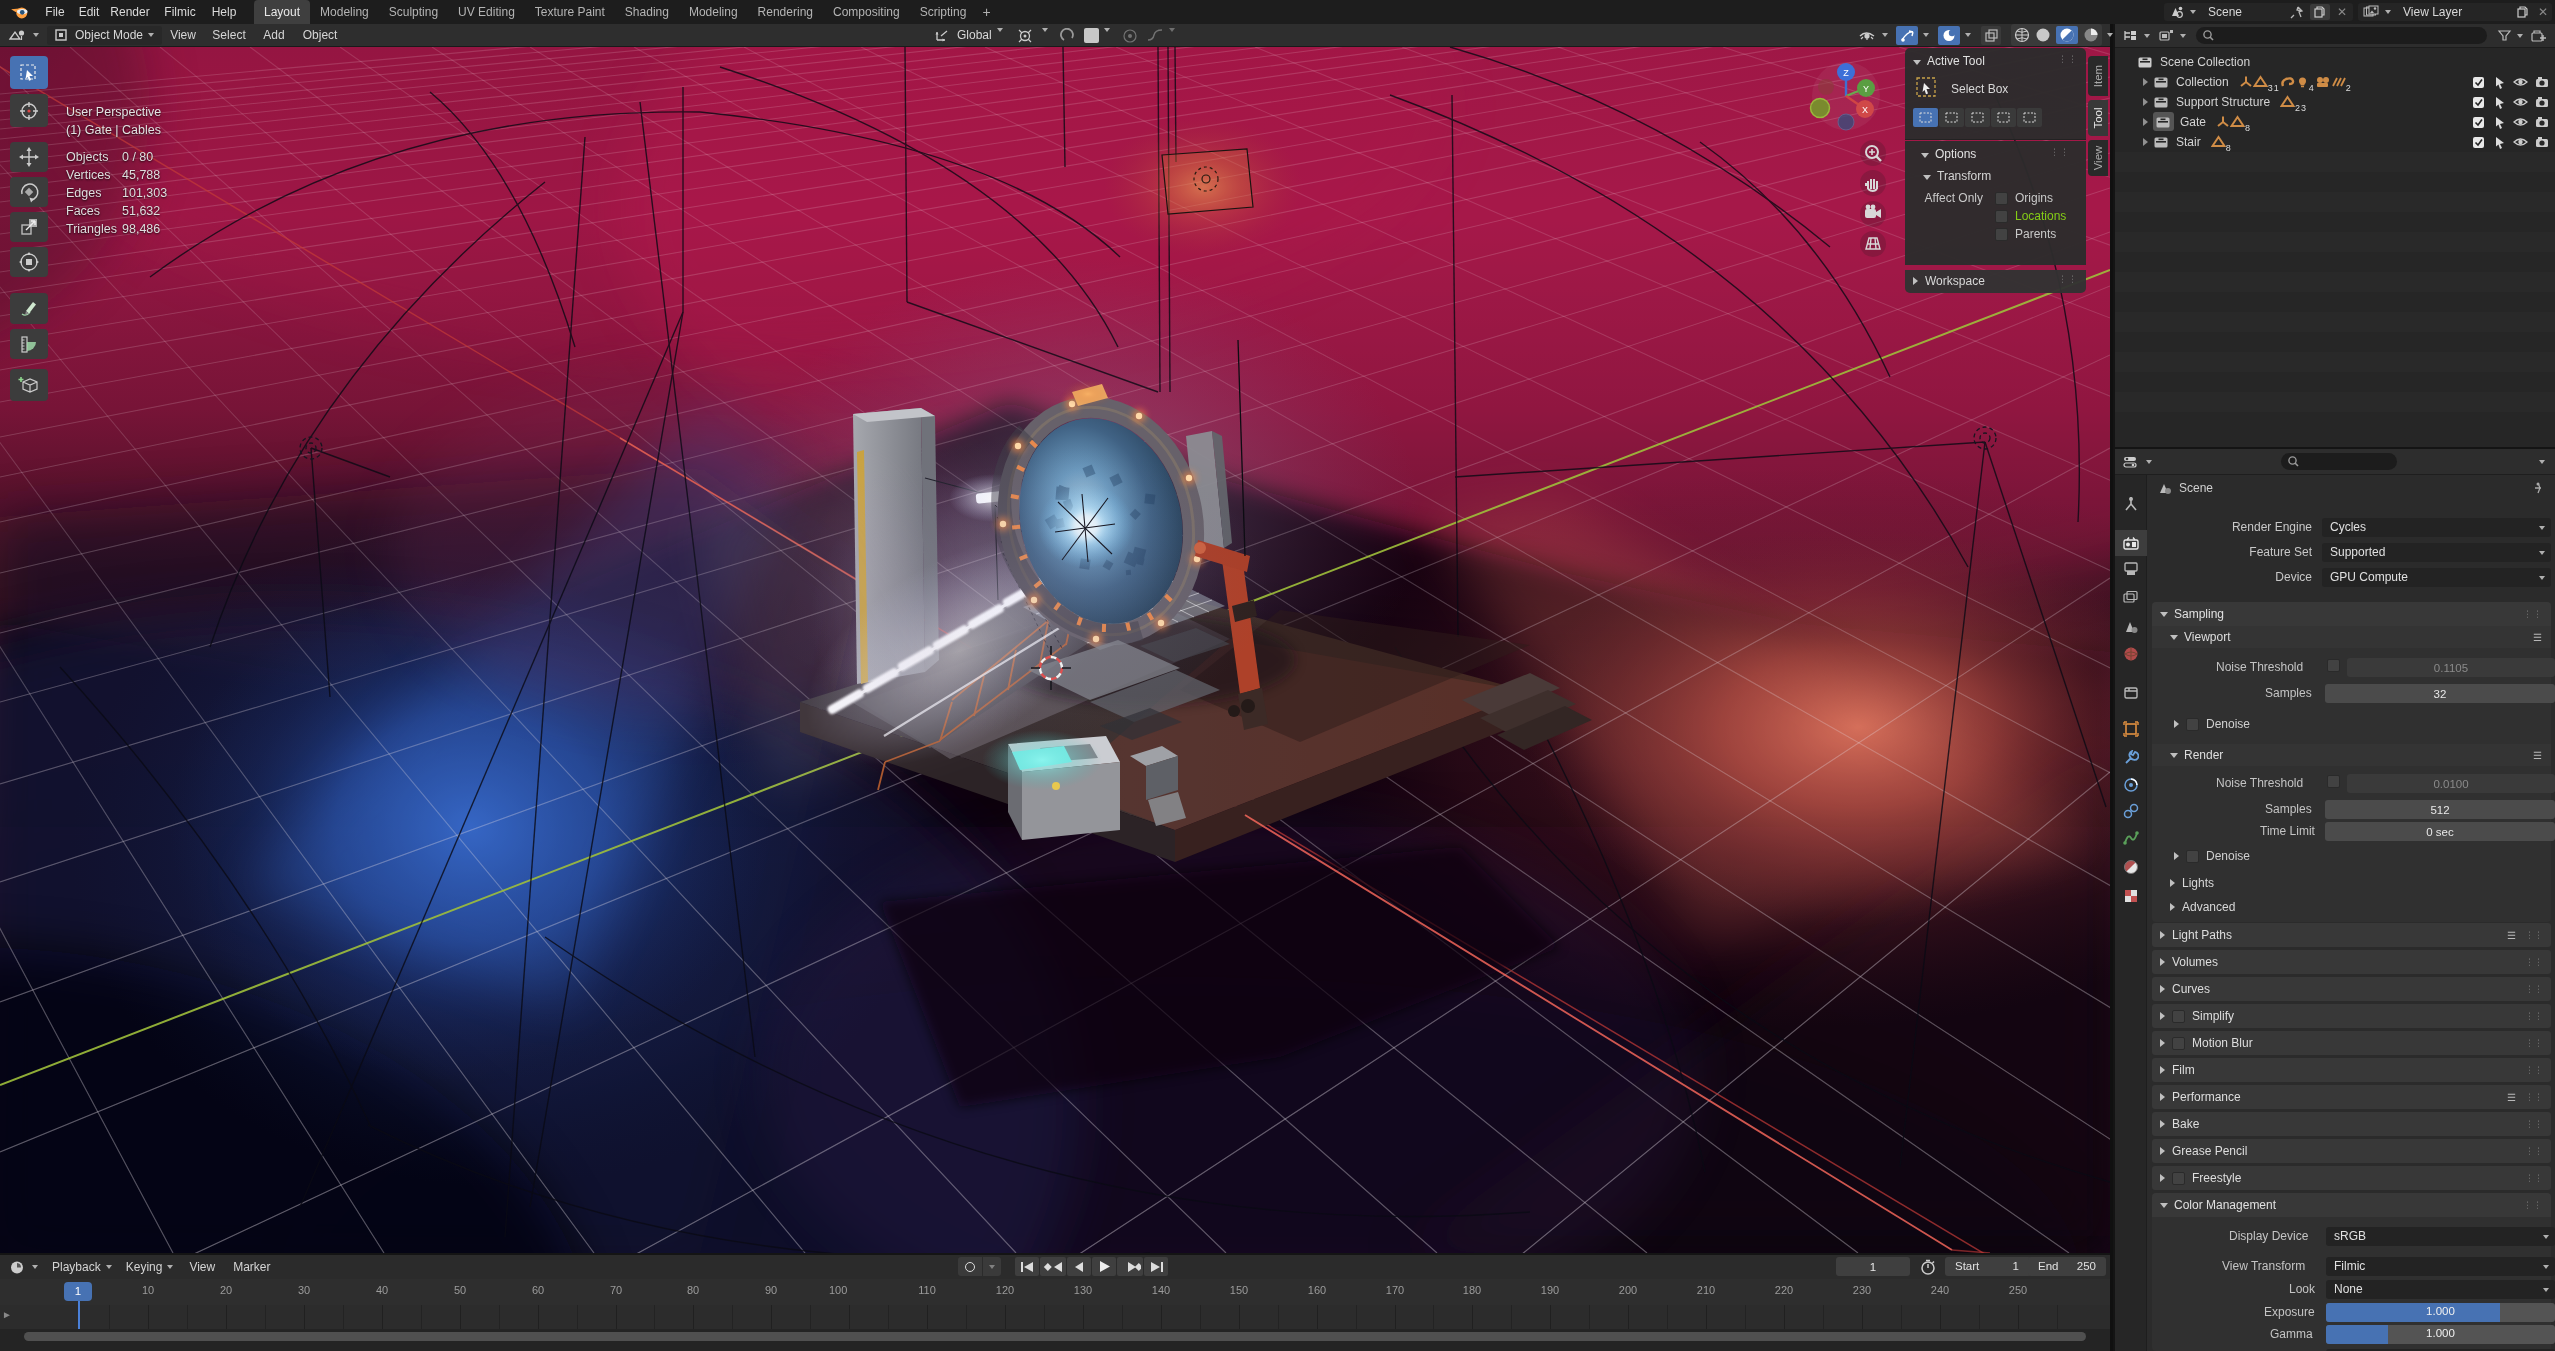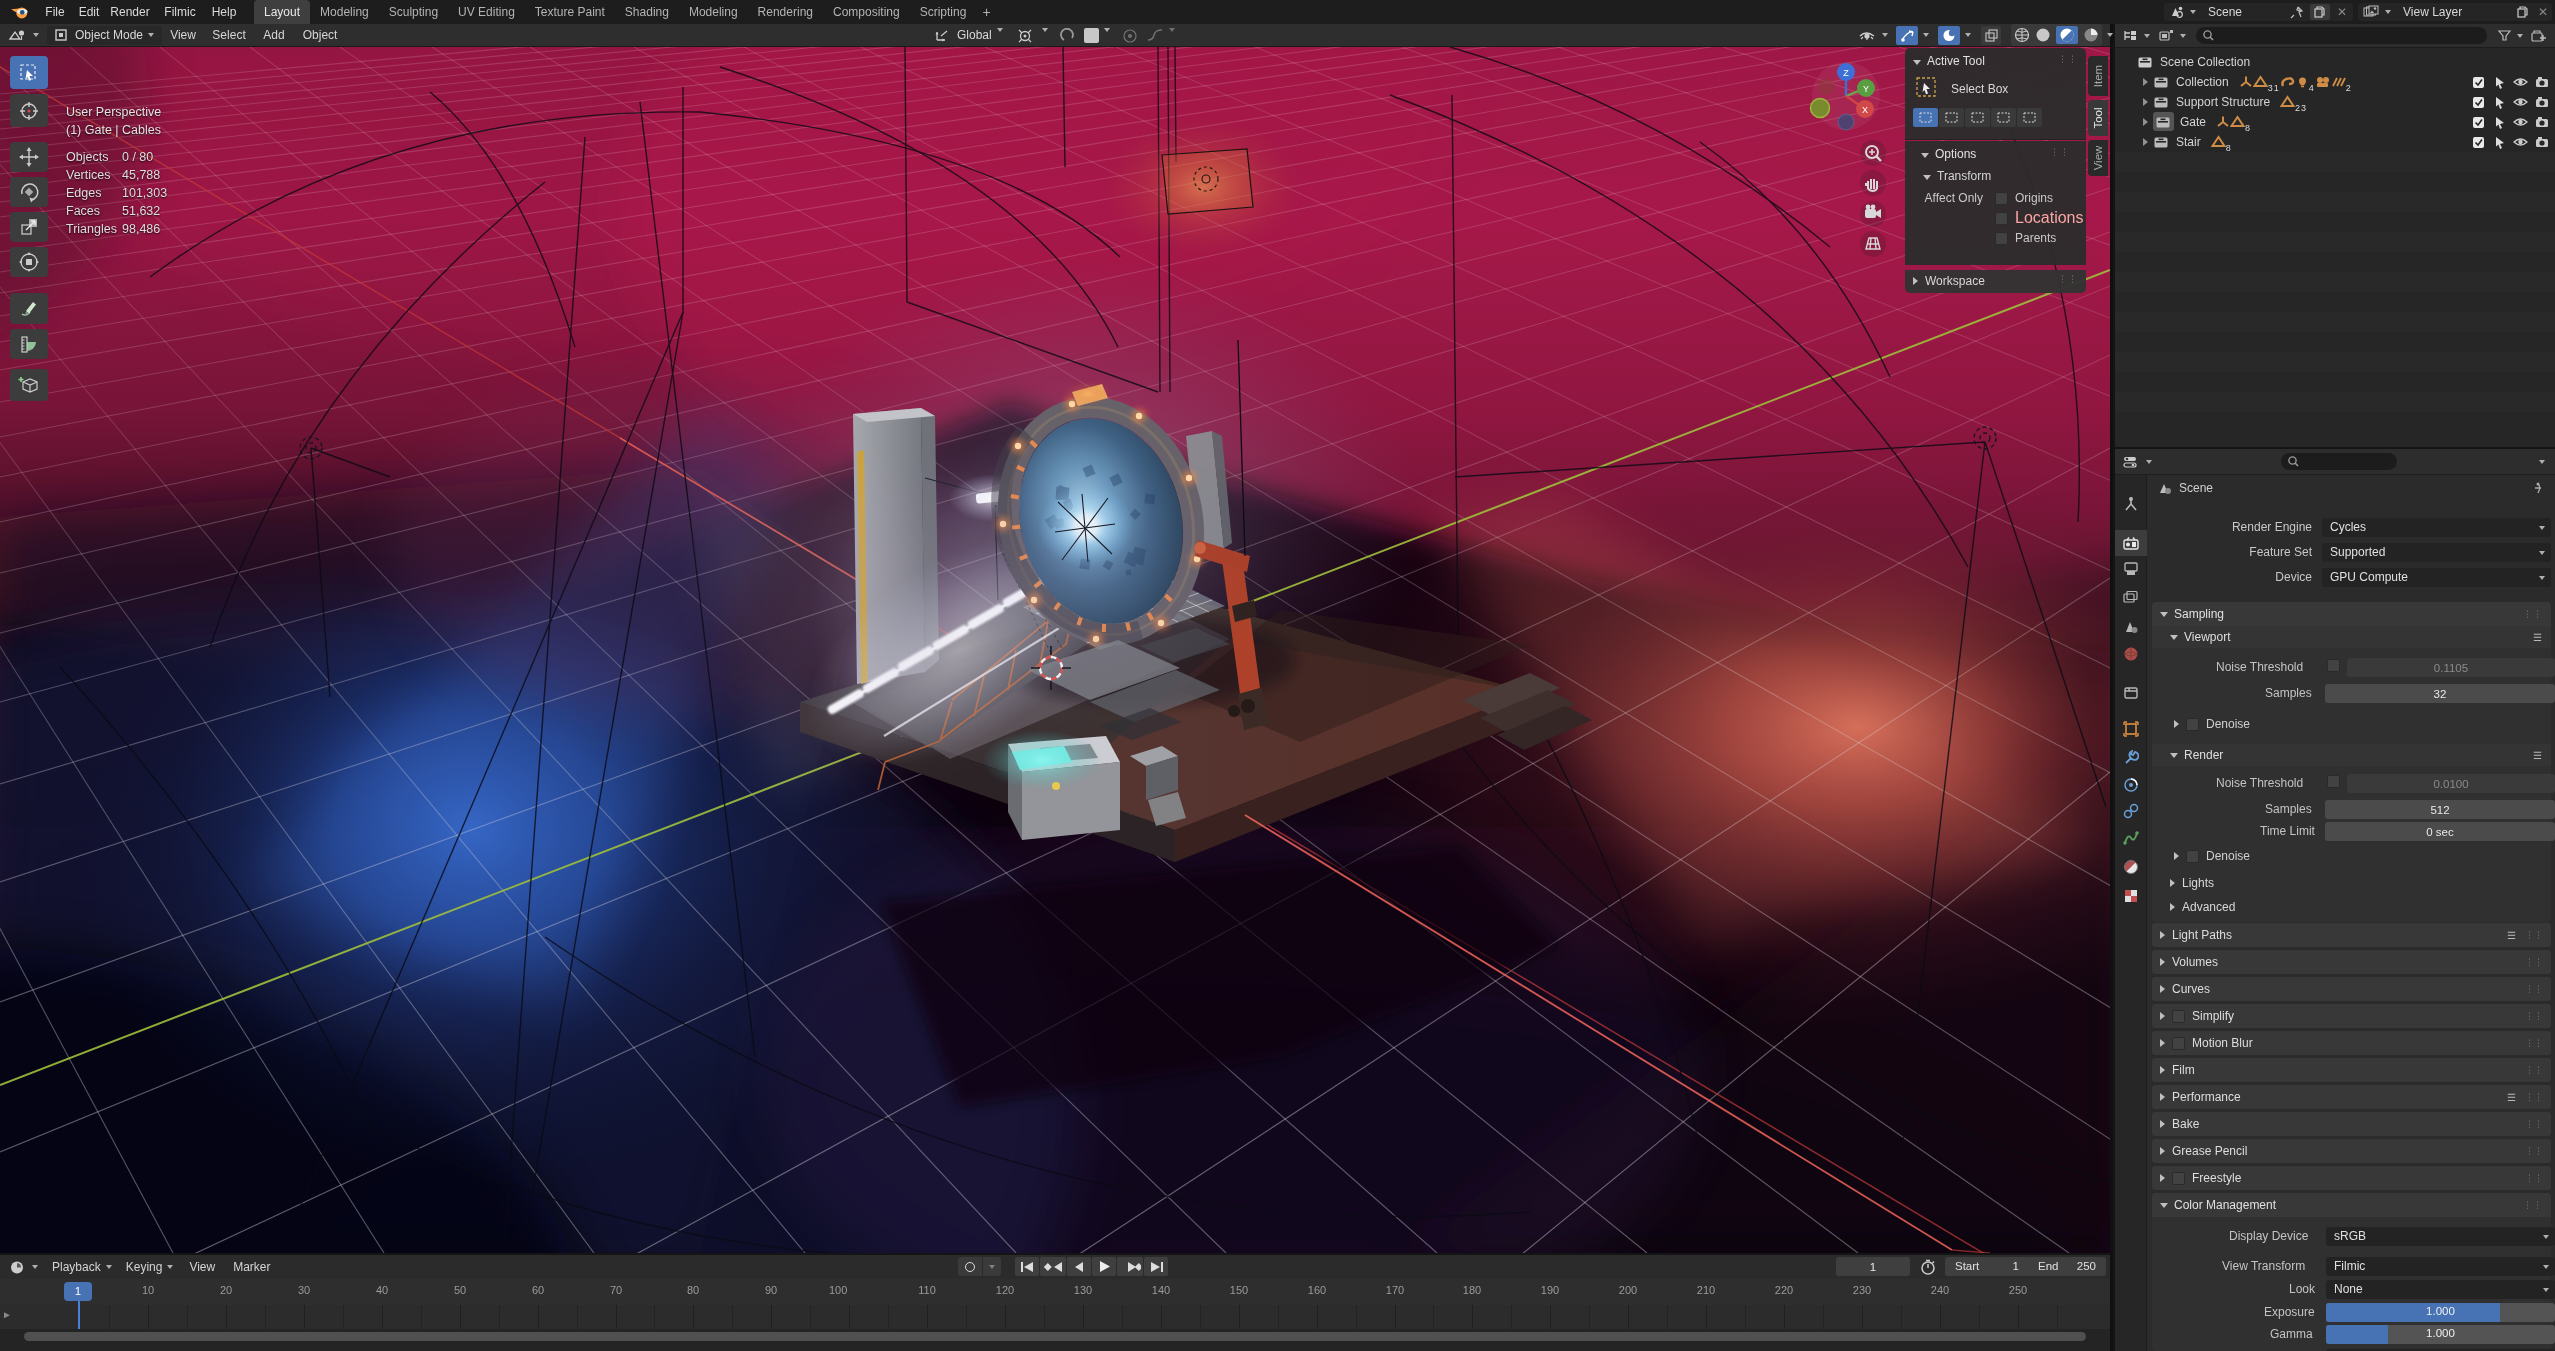--- a/index.html
+++ b/index.html
@@ -496,21 +496,21 @@
       <div style="padding:2px 8px 2px 18px;color:#d4d4d4;font-size:12px"><span class="arrowd"></span>Transform</div>
       <div style="padding:3px 0 0 0">
         <div style="display:flex;align-items:flex-end;margin:3px 0">
           <span style="width:78px;text-align:right;color:#c8c8c8;font-size:12px">Affect Only</span>
           <span class="cb" style="margin:0 7px 0 12px"></span>
           <span style="color:#c8c8c8;font-size:12px">Origins</span>
         </div>
         <div style="display:flex;align-items:center;margin:4px 0">
           <span style="width:78px"></span>
           <span class="cb" style="margin:0 7px 0 12px"></span>
-          <span style="color:#fca5a5;font-size:16px">Locations</span>
+          <span style="color:#84cc16;font-size:12px">Locations</span>
         </div>
         <div style="display:flex;align-items:center;margin:4px 0">
           <span style="width:78px"></span>
           <span class="cb" style="margin:0 7px 0 12px"></span>
           <span style="color:#c8c8c8;font-size:12px">Parents</span>
         </div>
       </div>
     </div>
 <div class="abs" style="left:0;top:222px;width:181px;height:23px;background:rgba(50,50,50,0.96);border-radius:0 0 5px 5px">
       <div style="padding:4px 8px;color:#d8d8d8;font-size:12px"><span class="arrowr"></span>Workspace<span class="grip" style="float:right">⋮⋮</span></div>

